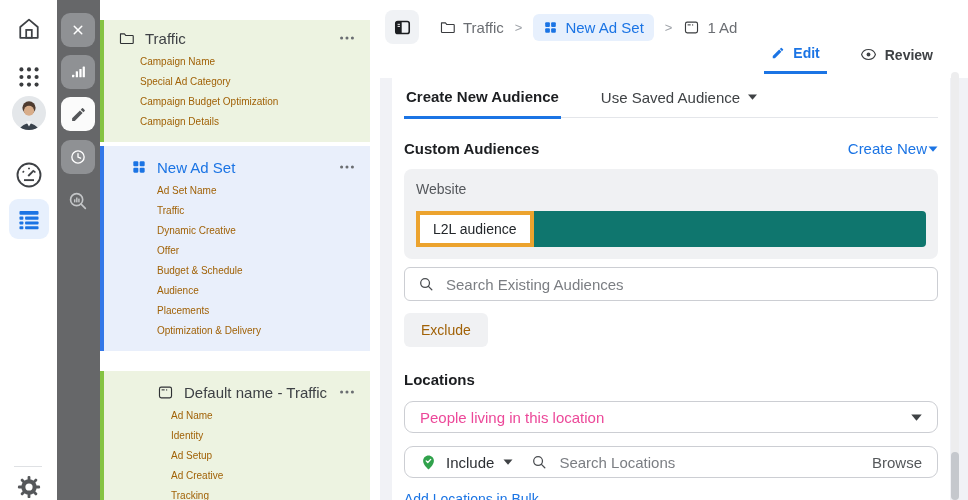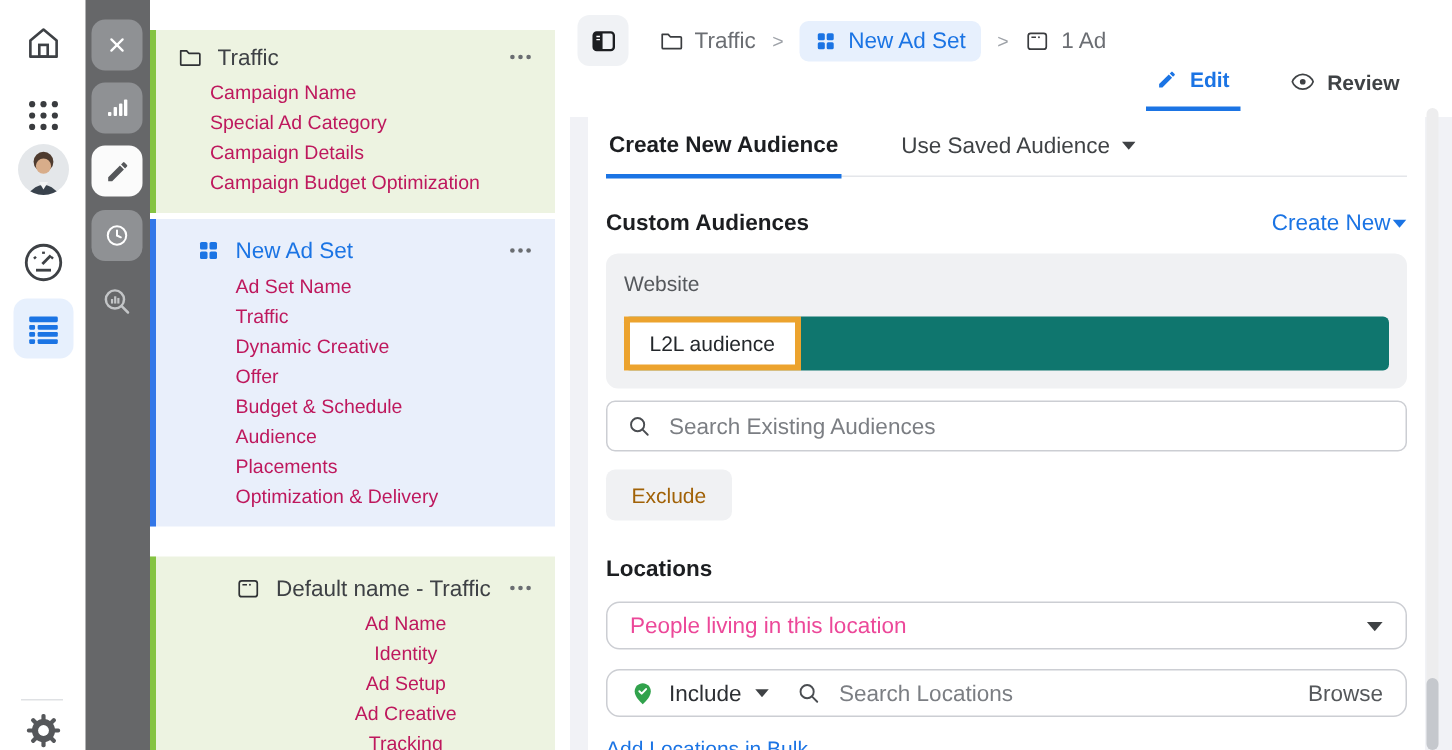--- a/index.html
+++ b/index.html
@@ -37,24 +37,24 @@
   .b3 { margin-top:20px;  padding:12px 0 10px; }
   .tree-head { display:flex; align-items:center; }
   .tree-head .ticon { display:flex; margin-right:10px; }
   .head-c  { padding-left:14px; }
   .head-as { padding-left:27px; }
   .head-ad { padding-left:53px; }
   .tree-title { font-size:15px; color:#3e4145; }
   .tree-title.blue { color:#1b74e4; }
   .tree-more { margin-left:auto; margin-right:14px; cursor:pointer; display:flex; }
   .tree-sub { margin-top:5px; }
-  .tree-sub .tree-sub-item { font-size:13px; color:#be185d; line-height:20px; }
+  .tree-sub .tree-sub-item { font-size:10px; color:#a16207; line-height:20px; }
   .sub-c  .tree-sub-item { padding-left:36px; }
   .sub-as .tree-sub-item { padding-left:53px; }
-  .sub-ad .tree-sub-item { padding-left:67px;text-align:center; }
+  .sub-ad .tree-sub-item { padding-left:67px; }
 
   
   .main { position:absolute; left:370px; top:0; right:0; height:100%; }
   .main-header { position:absolute; top:0; left:0; right:0; height:78px; background:#fff; z-index:3; }
   .crumbs { position:absolute; left:15px; top:10px; height:34px; display:flex; align-items:center; }
   .collapse-btn { width:34px; height:34px; border-radius:8px; background:#f0f2f5; display:flex; align-items:center; justify-content:center; margin-right:20px; }
   .crumb { display:flex; align-items:center; gap:7px; font-size:15px; color:#6b6e73; }
   .crumb-sep { margin:0 11px; color:#9ea2a8; font-size:13px; }
   .crumb-pill { background:#e7f0fd; border-radius:6px; padding:5px 10px; color:#1b74e4; }
   .view-tabs { position:absolute; right:28px; top:43px; display:flex; gap:26px; }
@@ -227,22 +227,22 @@
           <svg width="18" height="18" viewBox="0 0 20 20" fill="#6a6d71">
               <circle cx="4" cy="10" r="1.7"></circle>
               <circle cx="10" cy="10" r="1.7"></circle>
               <circle cx="16" cy="10" r="1.7"></circle>
             </svg>
         </span>
       </div>
       <div class="tree-sub sub-c">
           <div class="tree-sub-item">Campaign Name</div>
           <div class="tree-sub-item">Special Ad Category</div>
+          <div class="tree-sub-item">Campaign Budget Optimization</div>
           <div class="tree-sub-item">Campaign Details</div>
-          <div class="tree-sub-item">Campaign Budget Optimization</div>
         </div>
     </div>
 
     <div class="block block-blue b2">
       <div class="tree-head head-as">
         <span class="ticon">
           <svg width="16" height="16" viewBox="0 0 24 24" fill="#1b74e4">
               <rect x="3.5" y="3.5" width="7.5" height="7.5" rx="1.6"></rect>
               <rect x="13" y="3.5" width="7.5" height="7.5" rx="1.6"></rect>
               <rect x="3.5" y="13" width="7.5" height="7.5" rx="1.6"></rect>

